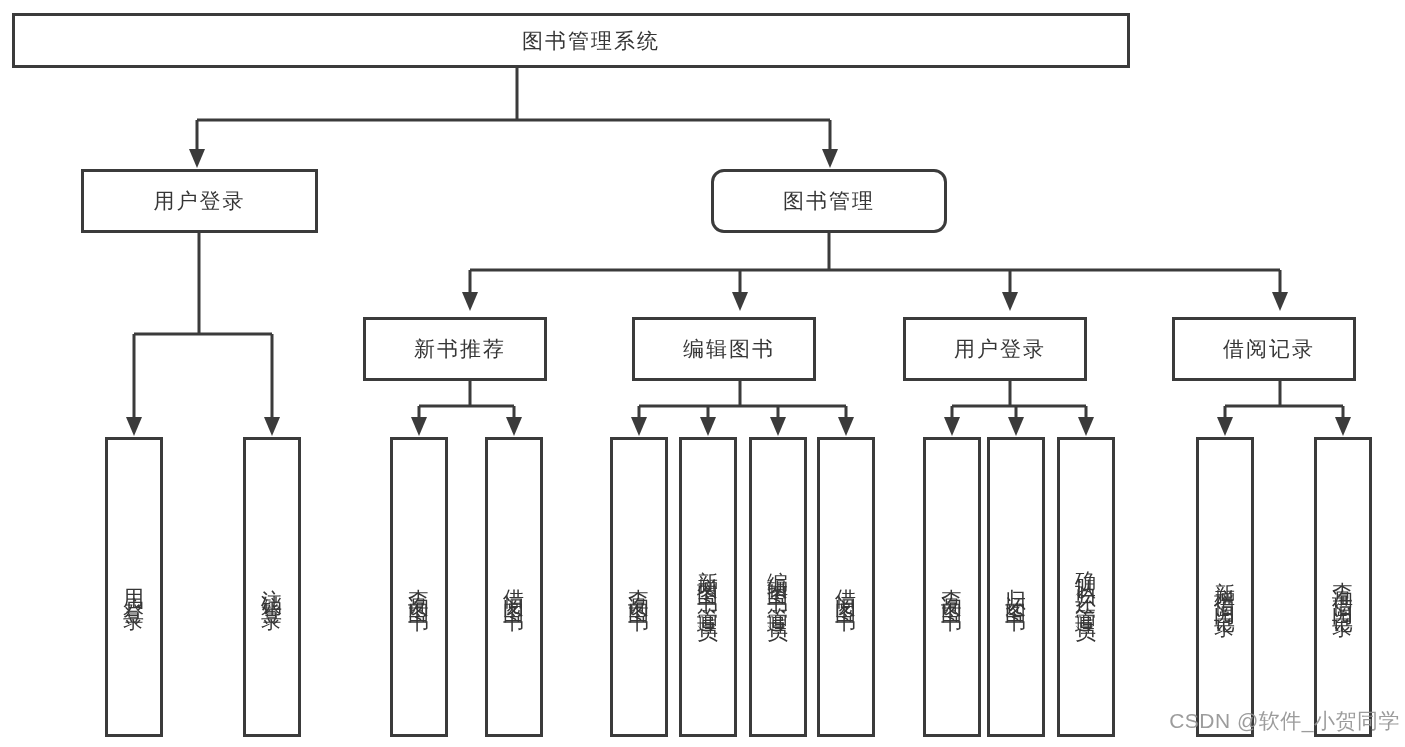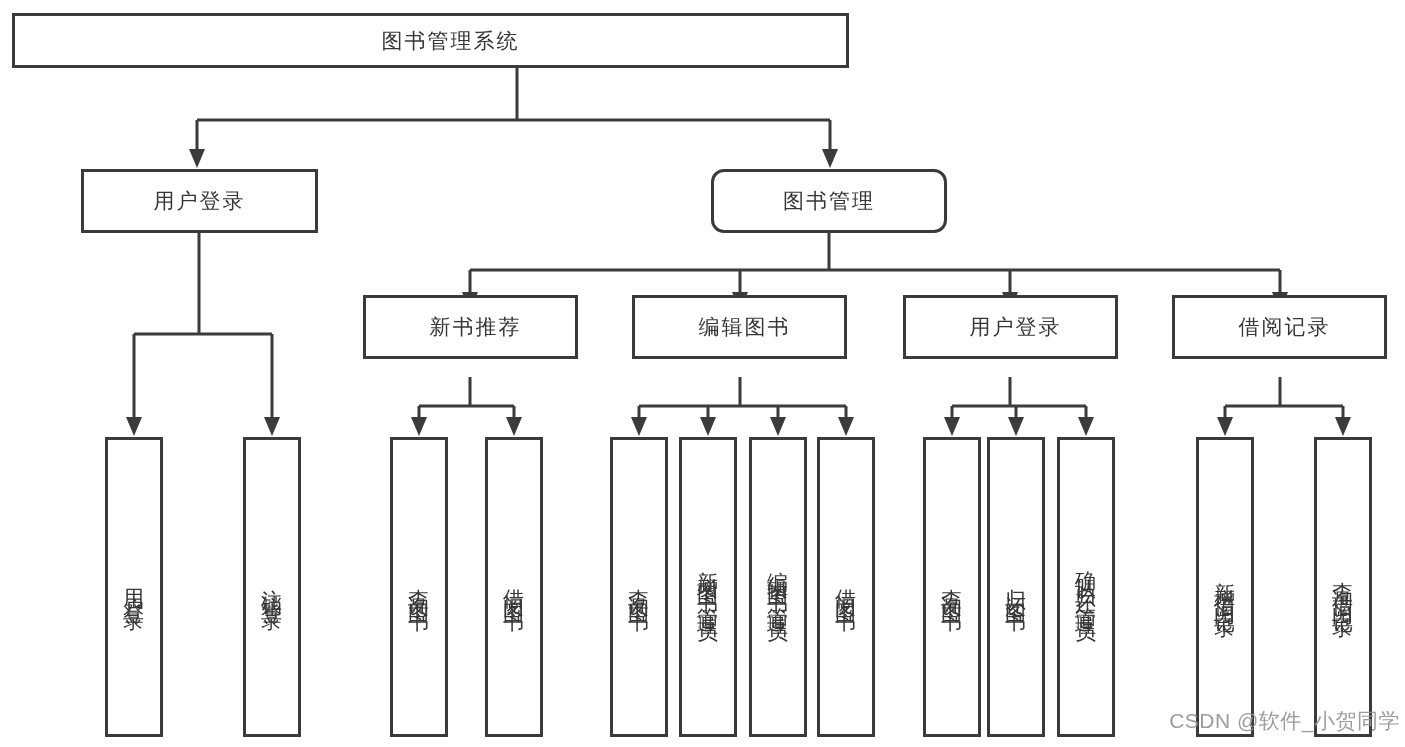--- a/index.html
+++ b/index.html
@@ -25,23 +25,23 @@
     position: absolute;
     box-sizing: border-box;
     background: #ffffff;
     border: 3px solid #3b3b3b;
     display: flex;
     align-items: center;
     justify-content: center;
     color: #363636;
   }
   .h { font-size: 21px; letter-spacing: 2px; white-space: nowrap; }
-  .root-box { left: 12px; top: 13px; width: 837px; height: 55px; padding-left: 40px; }
+  .root-box { left: 12px; top: 13px; width: 1118px; height: 55px; padding-left: 40px; }
   .row2 { top: 169px; height: 64px; }
-  .row3 { top: 295px; height: 64px; width: 215px; padding-left: 10px; }
+  .row3 { top: 317px; height: 64px; width: 184px; padding-left: 10px; }
   .v { top: 437px; width: 58px; height: 300px; }
   .vtext {
     writing-mode: vertical-rl;
     text-orientation: mixed;
     font-size: 21px;
     line-height: 1;
     letter-spacing: 0.35em;
     color: #363636;
     white-space: nowrap;
   }

